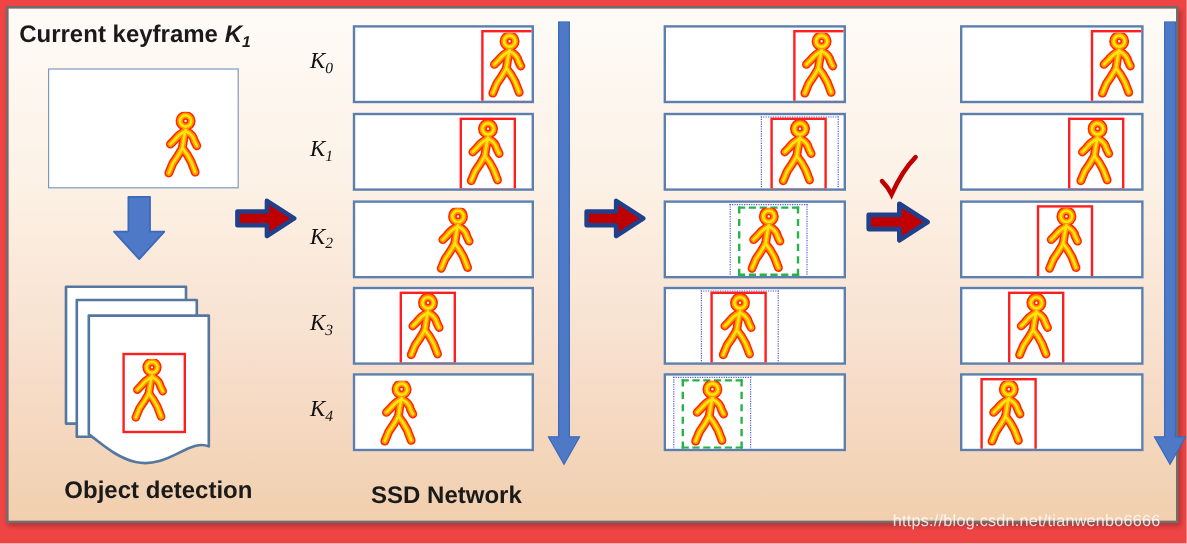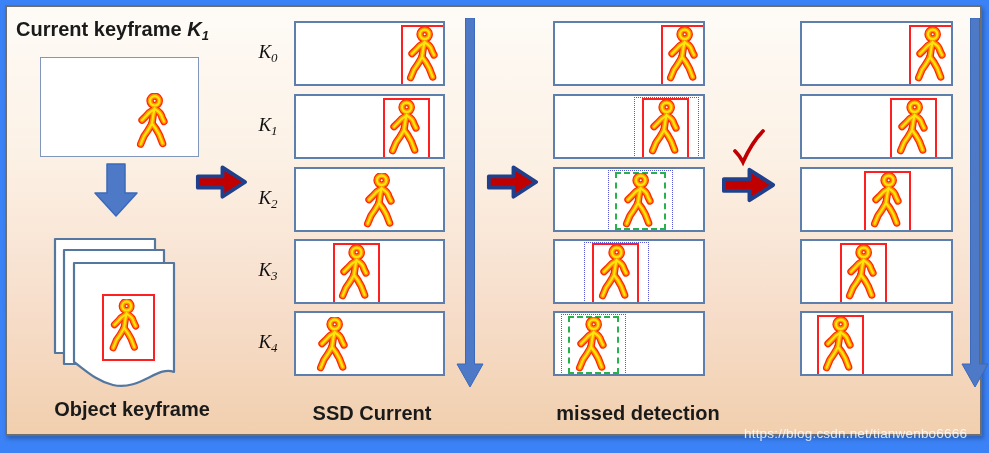--- a/index.html
+++ b/index.html
@@ -1,18 +1,18 @@
 <!DOCTYPE html>
 <html><head>
 <meta charset="utf-8">
 <style>
   html,body{margin:0;padding:0;background:#fff;}
   .stage{
     position:relative;width:989px;height:453px;overflow:hidden;
-    font-family:"Liberation Sans",sans-serif;background:#3b82f6;
+    font-family:"Liberation Sans",sans-serif;background:#ef4444;
   }
   .board{
     position:absolute;left:5px;top:5px;width:973px;height:427px;
     border:2px solid #6e6e6e;
     background:linear-gradient(180deg,#fefbf7 0%,#fcf1e5 35%,#f7decb 70%,#f1cfae 100%);
     box-shadow:2px 3px 4px rgba(0,0,0,0.25);
   }
   .kf-title{
     position:absolute;left:16px;top:18px;width:240px;
     font-size:20px;font-weight:bold;color:#1a1a1a;white-space:pre;
@@ -117,21 +117,21 @@
       <rect x="3" y="2" width="100" height="114"></rect>
       <rect x="12" y="13" width="100" height="114"></rect>
       <path d="M22 26 H122 V135 C106 128 88 154 61 148 C44 144 32 132 22 125 Z"></path>
     </g>
   </svg>
   <div class="pages-redbox"></div>
   <svg class="pedsvg" style="left:106px;top:299px" width="40" height="54">
       <use href="#ped-icon"></use>
     </svg>
 
-  <div class="caption cap-left">Object keyframe</div>
+  <div class="caption cap-left">Object detection</div>
 
   <svg class="arrow-abs" style="left:195px;top:162px" width="53" height="40">
       <use href="#red-arrow"></use>
     </svg>
   <svg class="arrow-abs" style="left:486px;top:162px" width="53" height="40">
       <use href="#red-arrow"></use>
     </svg>
   <svg class="arrow-abs" style="left:721px;top:165px" width="55" height="40">
       <use href="#red-arrow"></use>
     </svg>
@@ -239,17 +239,16 @@
         </svg>
       </div>
       <div class="vframe" style="left: 800px; top: 311px; width: 153px; height: 65px;">
         <div class="bbox bb-red" style="left: 14.75px; top: 1.5px; width: 47px; height: 61px;"></div>
         <svg class="pedsvg" width="40" height="56" style="left: 18.25px; top: 4px;">
           <use href="#ped-icon" xlink:href="#ped-icon"></use>
         </svg>
       </div>
     </div>
 
-  <div class="caption cap-ssd">SSD Current</div>
-  <div class="caption cap-missed">missed detection</div>
+  <div class="caption cap-ssd">SSD Network</div>
 
   <div class="watermark">https://blog.csdn.net/tianwenbo6666</div>
 </div>
 
 </body></html>

